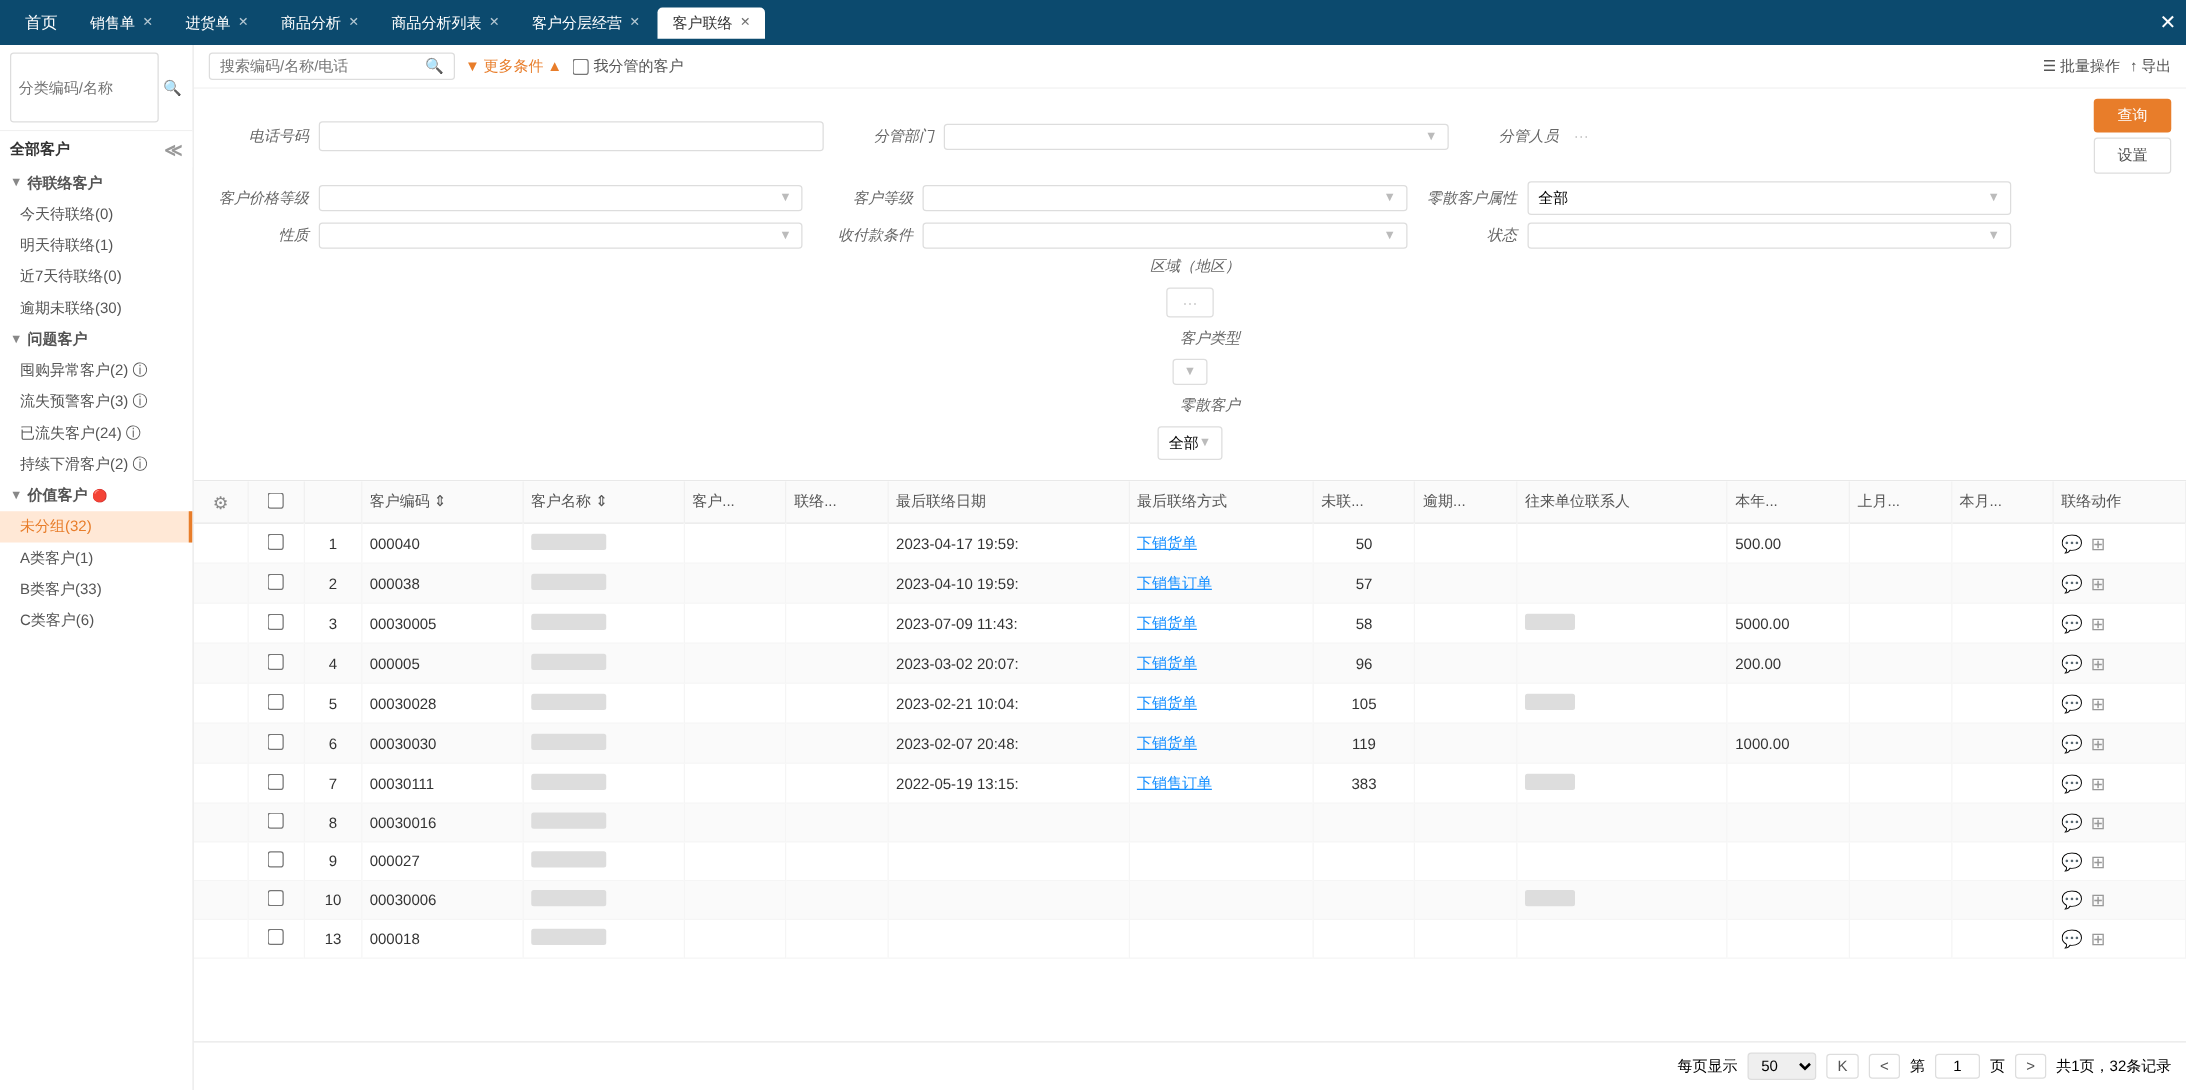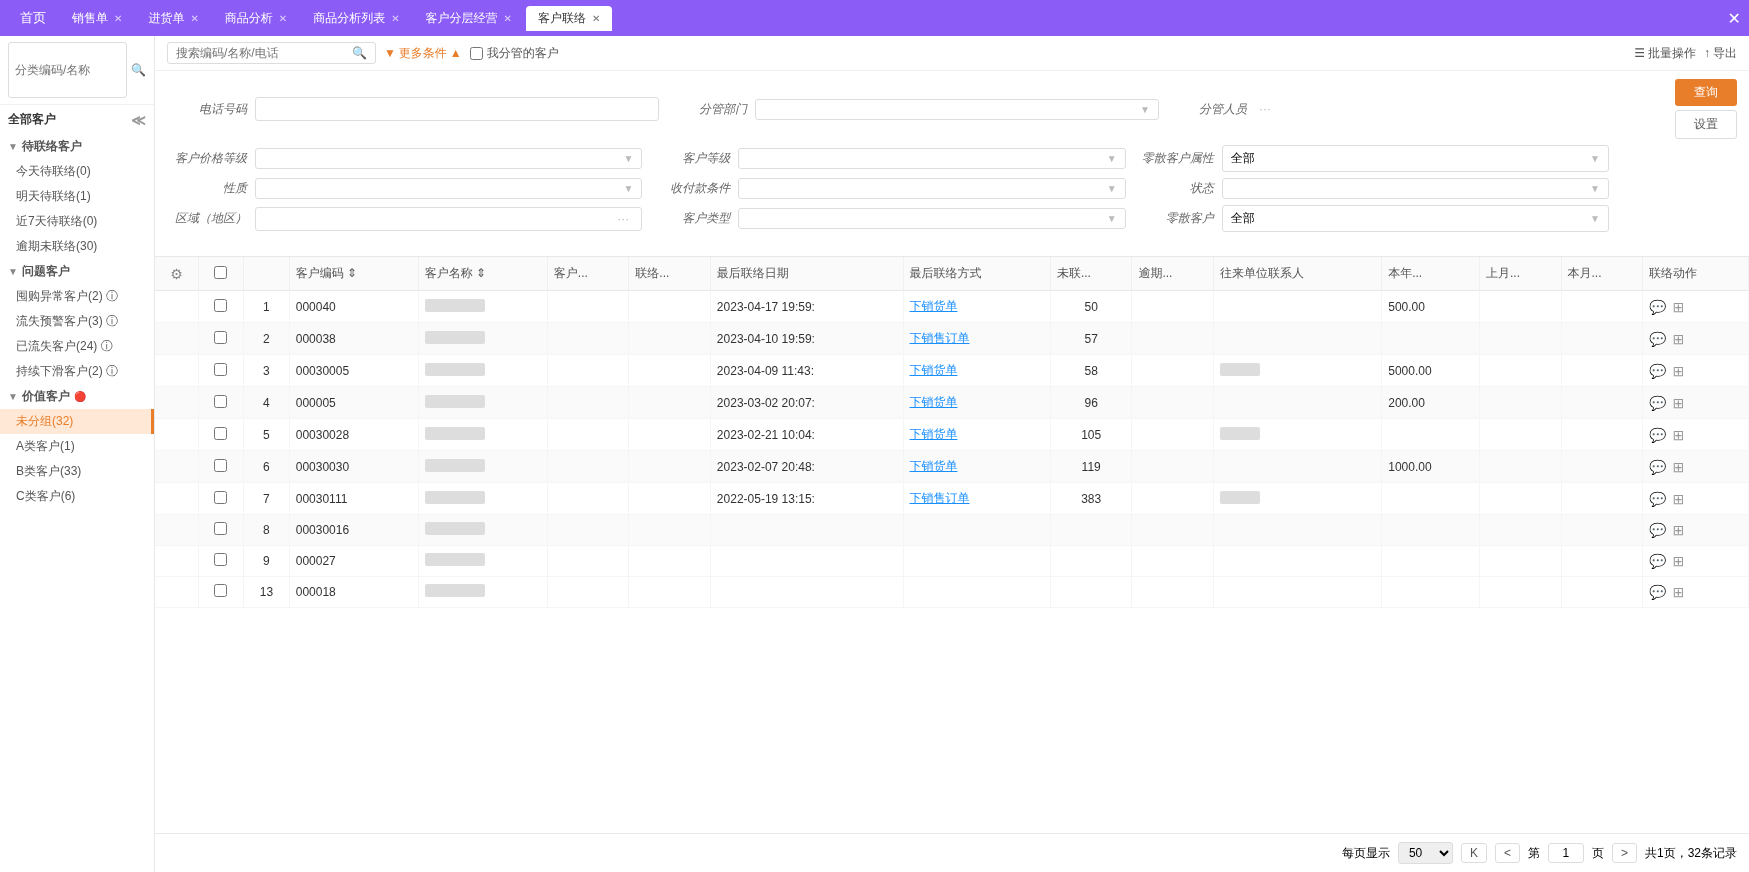--- a/index.html
+++ b/index.html
@@ -2,21 +2,21 @@
 <html><head>
   <meta charset="utf-8">
   <style>
     * { box-sizing: border-box; margin: 0; padding: 0; font-family: 'Microsoft YaHei', Arial, sans-serif; font-size: 12px; }
     body { background: #f5f5f5; overflow: hidden; }
 
     
     .top-nav {
       display: flex;
       align-items: center;
-      background: #8b5cf6;
+      background: #0c4a6e;
       height: 36px;
       padding: 0 8px;
       gap: 2px;
     }
     .nav-tab {
       display: flex;
       align-items: center;
       padding: 4px 12px;
       color: #fff;
       cursor: pointer;
@@ -140,21 +140,21 @@
       display: flex;
       align-items: center;
       gap: 8px;
     }
     .filter-search-input {
       display: flex;
       align-items: center;
       border: 1px solid #ddd;
       border-radius: 3px;
       padding: 3px 8px;
-      gap: 16px;
+      gap: 4px;
     }
     .filter-search-input input {
       border: none;
       outline: none;
       width: 160px;
       font-size: 12px;
     }
     .filter-more {
       display: flex;
       align-items: center;
@@ -190,21 +190,21 @@
       background: #fff;
       padding: 8px 12px;
       border-bottom: 1px solid #e8e8e8;
     }
     .filter-row {
       display: flex;
       align-items: center;
       gap: 8px;
       margin-bottom: 6px;
     }
-    .filter-row:last-child { margin-bottom: 16px; }
+    .filter-row:last-child { margin-bottom: 0; flex-direction: column; }
     .filter-label {
       width: 80px;
       text-align: right;
       color: #666;
       font-size: 12px;
       flex-shrink: 0;
       font-style: italic;
     }
     .filter-input-wrap {
       flex: 1;
@@ -615,21 +615,21 @@
     </td>
   </tr>
             <tr style="background: rgb(255, 255, 255);">
     <td class="td-center"></td>
     <td class="td-center"><input type="checkbox" style=""></td>
     <td class="td-center">3</td>
     <td>00030005</td>
     <td><span style="background:#ddd;color:transparent;border-radius:2px;display:inline-block;min-width:60px;height:13px;"> </span></td>
     <td></td>
     <td></td>
-    <td>2023-04-09 11:43:</td>
+    <td>2023-07-09 11:43:</td>
     <td><span style="color:#1890ff;cursor:pointer;text-decoration:underline;">下销货单</span></td>
     <td class="td-center">58</td>
     <td></td>
     <td><span style="background:#ddd;color:transparent;border-radius:2px;display:inline-block;min-width:40px;height:13px;"> </span></td>
     <td>5000.00</td>
     <td></td>
     <td></td>
     <td>
       <div class="action-icons">
         <span title="联络">💬</span>
@@ -758,20 +758,43 @@
     <td class="td-center">9</td>
     <td>000027</td>
     <td><span style="background:#ddd;color:transparent;border-radius:2px;display:inline-block;min-width:60px;height:13px;"> </span></td>
     <td></td>
     <td></td>
     <td></td>
     <td></td>
     <td class="td-center"></td>
     <td></td>
     <td></td>
+    <td></td>
+    <td></td>
+    <td></td>
+    <td>
+      <div class="action-icons">
+        <span title="联络">💬</span>
+        <span title="操作">⊞</span>
+      </div>
+    </td>
+  </tr>
+            <tr style="background: rgb(250, 250, 250);">
+    <td class="td-center"></td>
+    <td class="td-center"><input type="checkbox" style=""></td>
+    <td class="td-center">10</td>
+    <td>00030006</td>
+    <td><span style="background:#ddd;color:transparent;border-radius:2px;display:inline-block;min-width:60px;height:13px;"> </span></td>
+    <td></td>
+    <td></td>
+    <td></td>
+    <td></td>
+    <td class="td-center"></td>
+    <td></td>
+    <td><span style="background:#ddd;color:transparent;border-radius:2px;display:inline-block;min-width:40px;height:13px;"> </span></td>
     <td></td>
     <td></td>
     <td></td>
     <td>
       <div class="action-icons">
         <span title="联络">💬</span>
         <span title="操作">⊞</span>
       </div>
     </td>
   </tr>

